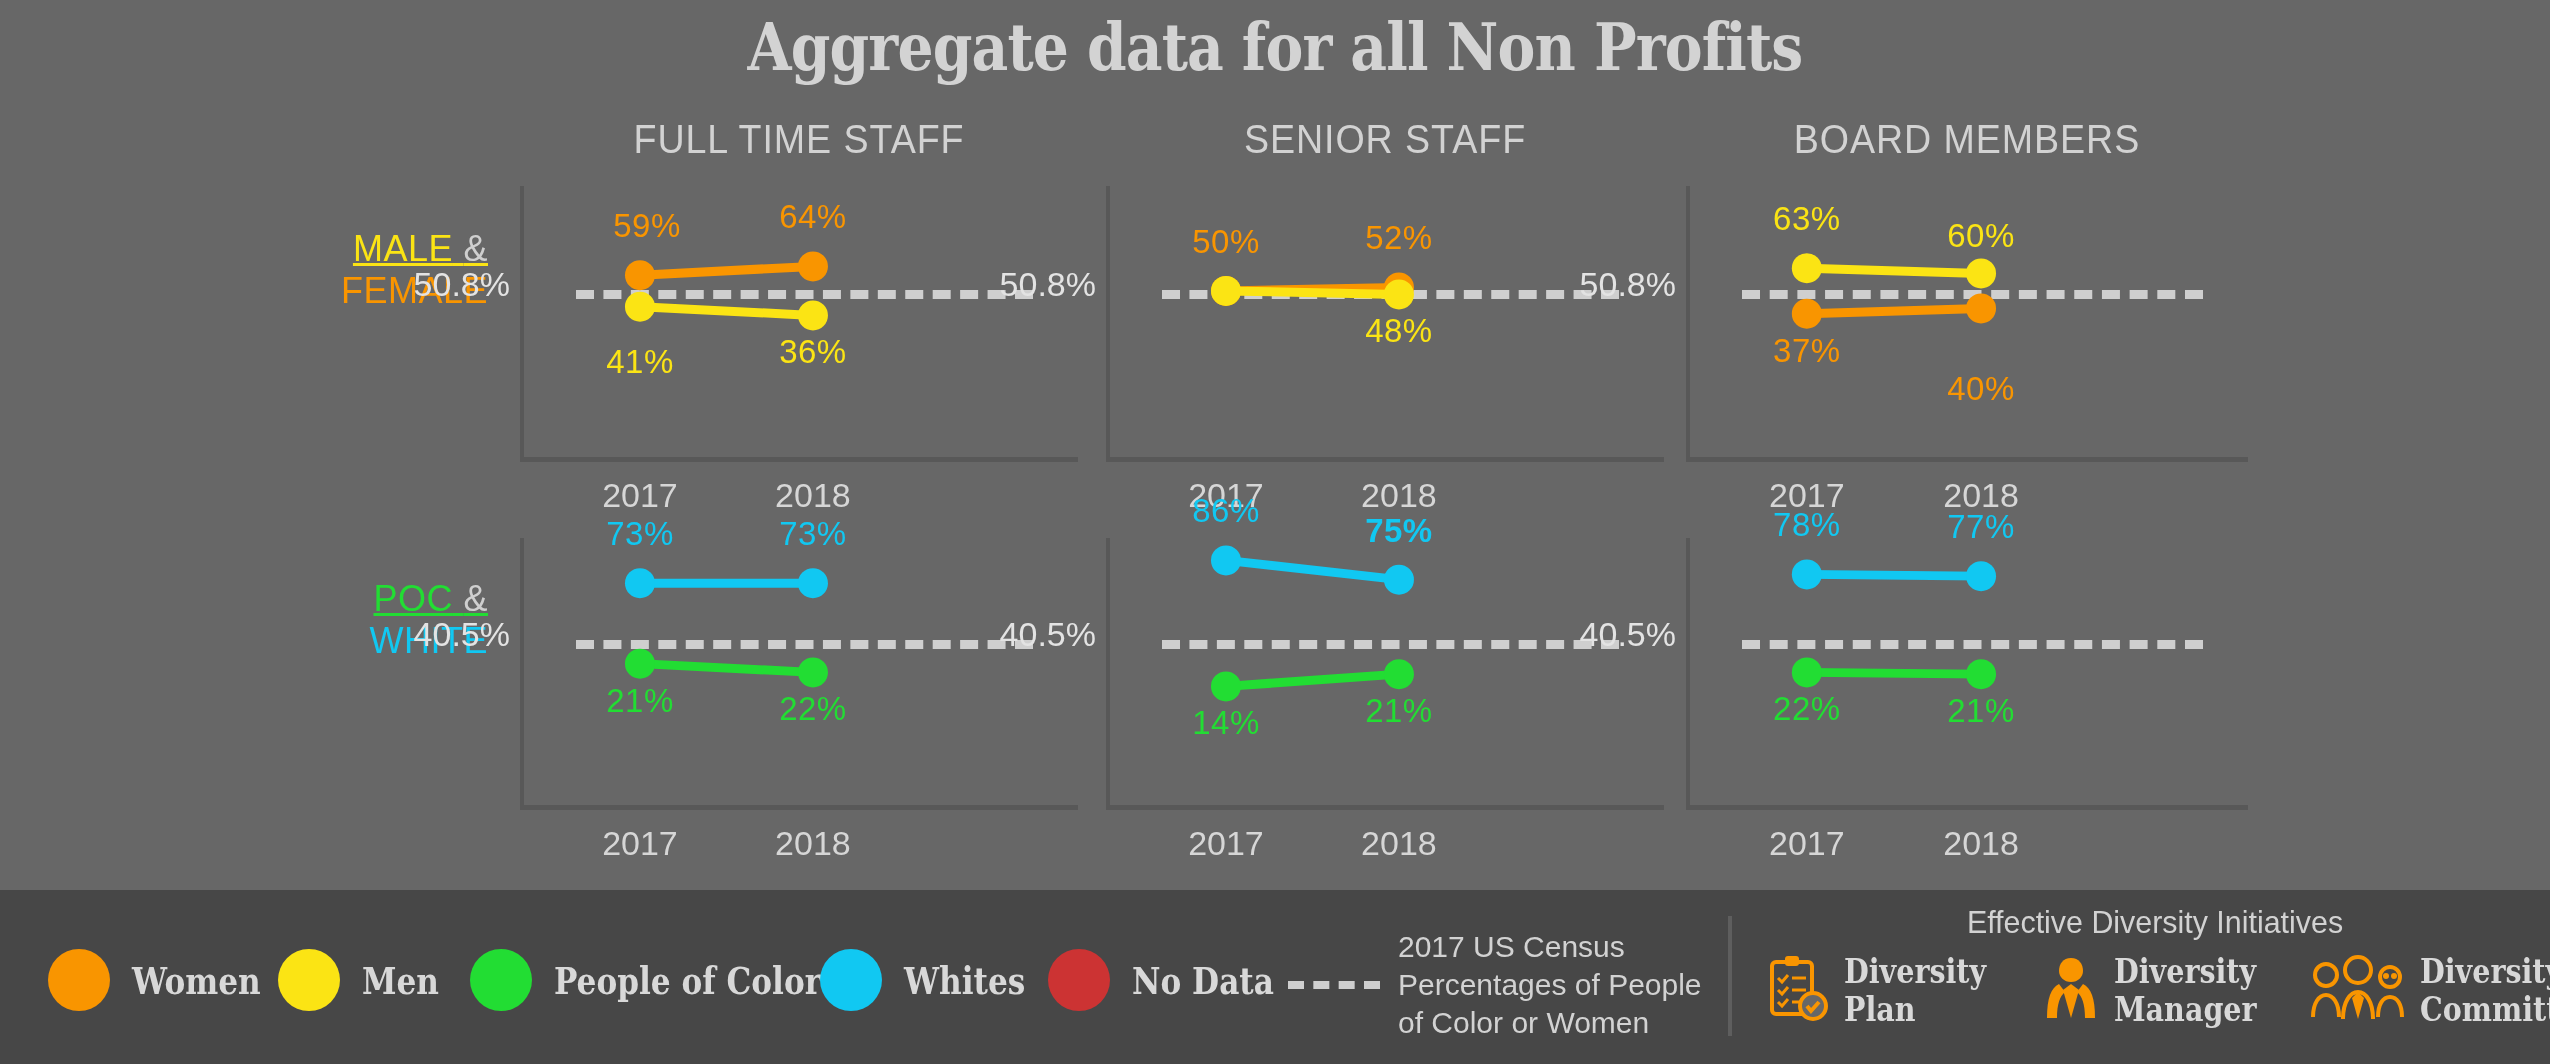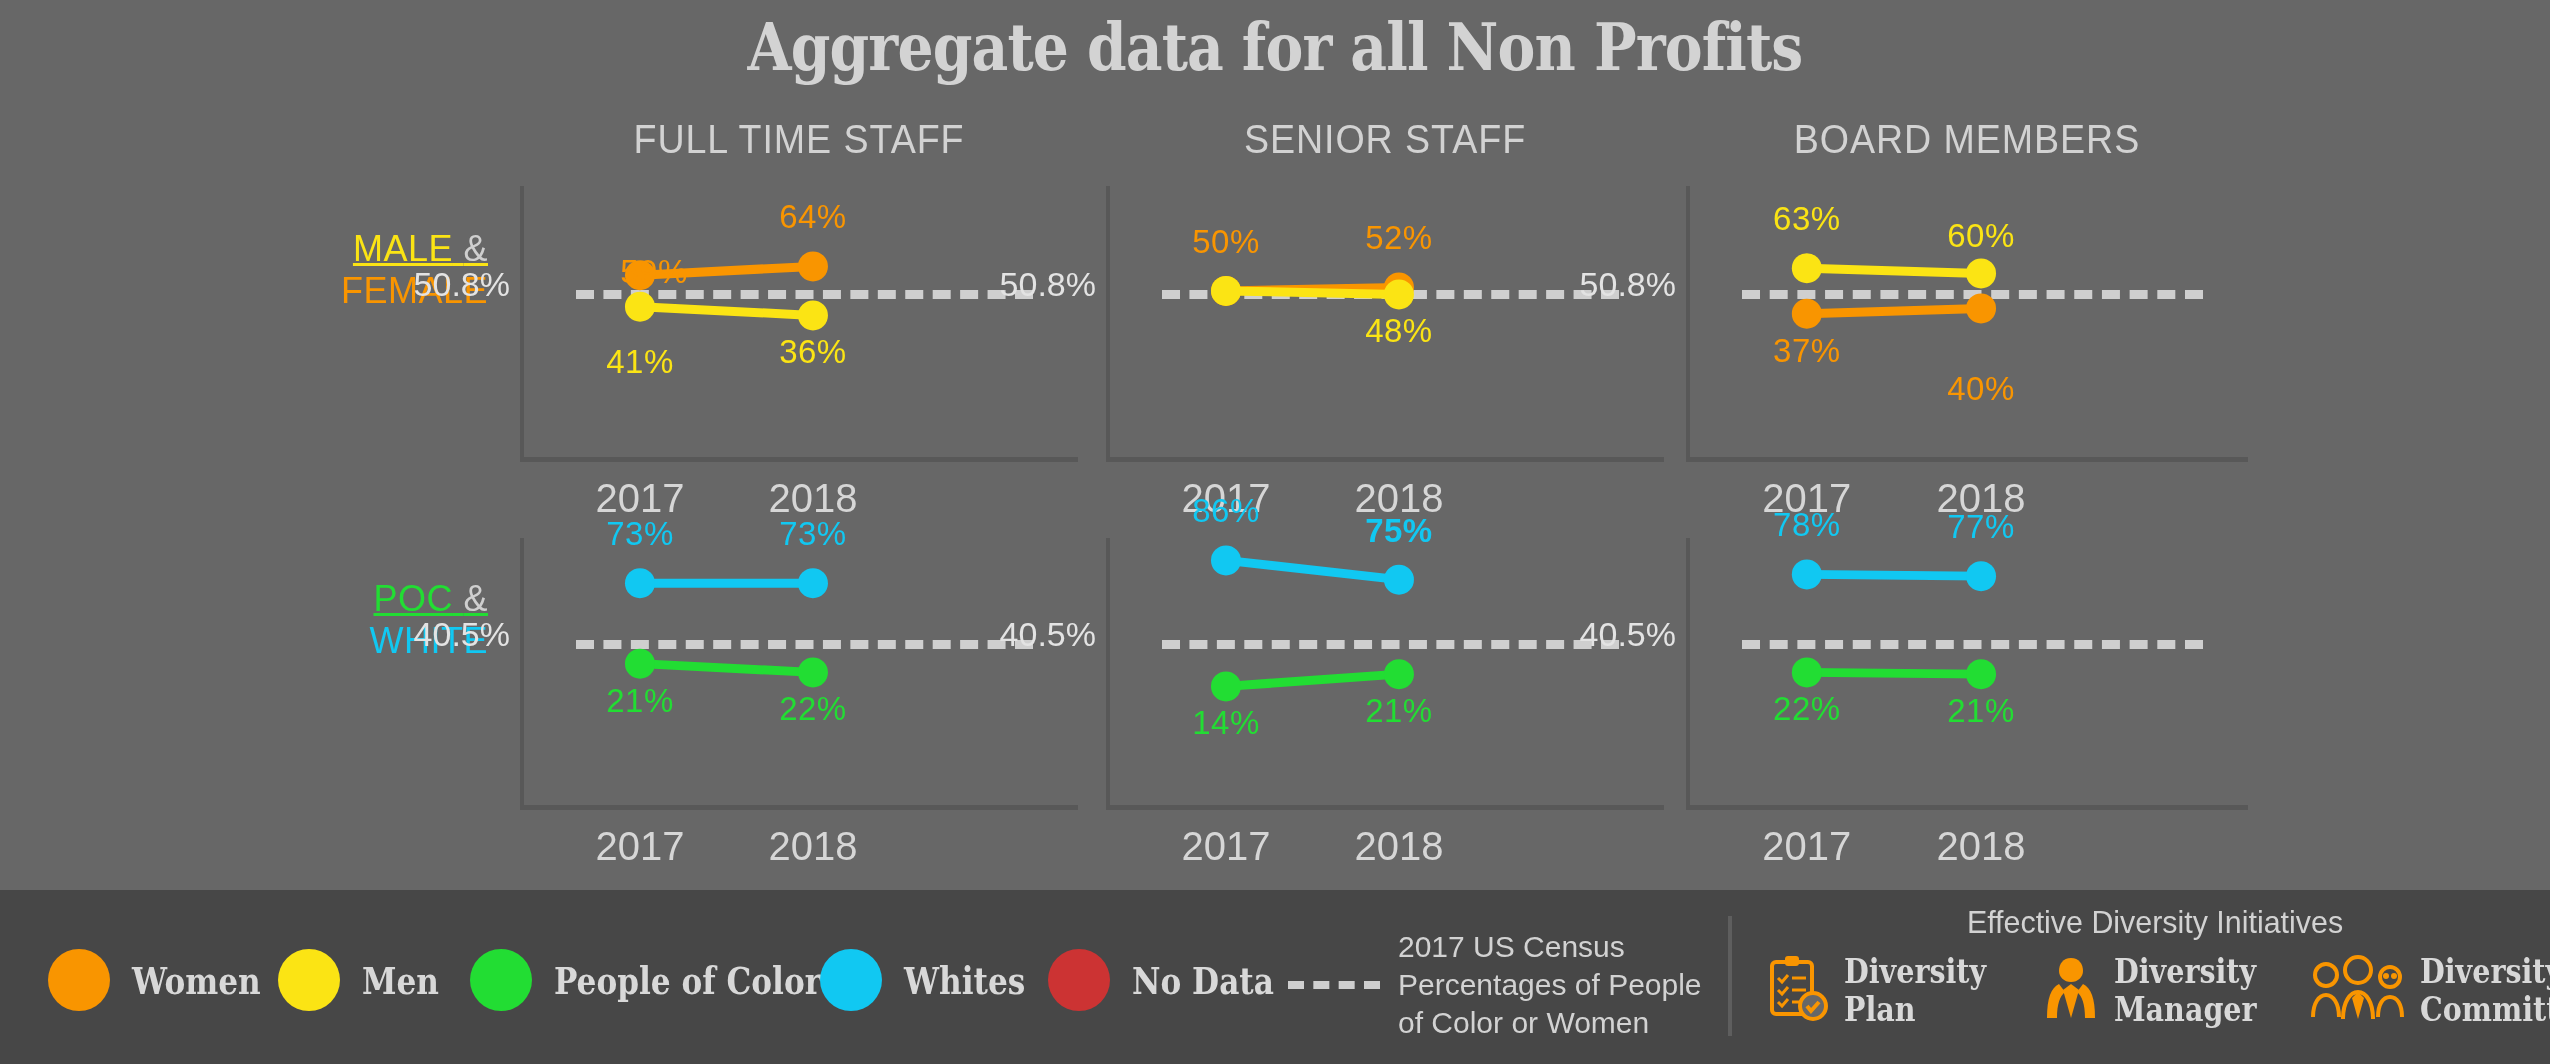--- a/index.html
+++ b/index.html
@@ -64,21 +64,21 @@
   .ref-label{
     position:absolute;
     font-size:34px;
     color:#e3e3e3;
     white-space:nowrap;
     transform:translateY(-50%);
     text-align:right;
   }
   .xtick{
     position:absolute;
-    font-size:40px;
+    font-size:34px;
     color:#d6d6d6;
     text-align:center;
     width:160px;
     transform:translateX(-50%);
   }
   svg.series{position:absolute;left:0;top:0;overflow:visible;}
   .pt-label{
     position:absolute;
     font-size:33px;
     white-space:nowrap;
@@ -164,21 +164,21 @@
       <div class="ref-line" style="top: 103.5px; left: 55.8px; width: 457.56px;"></div>
       <div class="ref-label" style="top: 97.5px; left: -150px; width: 140px;">50.8%</div>
       <svg class="series" width="558" height="276">
         <line x1="119.97" y1="89.14999999999999" x2="292.95" y2="80.39999999999999" stroke="#F99500" stroke-width="9" stroke-linecap="round"></line>
         <circle cx="119.97" cy="89.14999999999999" r="15" fill="#F99500"></circle>
         <circle cx="292.95" cy="80.39999999999999" r="15" fill="#F99500"></circle>
         <line x1="119.97" y1="120.64999999999999" x2="292.95" y2="129.4" stroke="#FBE414" stroke-width="9" stroke-linecap="round"></line>
         <circle cx="119.97" cy="120.64999999999999" r="15" fill="#FBE414"></circle>
         <circle cx="292.95" cy="129.4" r="15" fill="#FBE414"></circle>
       </svg>
-      <div class="pt-label" style="color: rgb(249, 149, 0); left: 134px; top: 21.15px; margin-top: 46px;">59%</div>
+      <div class="pt-label" style="color: rgb(249, 149, 0); left: 127px; top: 21.15px;">59%</div>
       <div class="pt-label" style="color: rgb(249, 149, 0); left: 292.95px; top: 12.4px;">64%</div>
       <div class="pt-label" style="color: rgb(251, 228, 20); left: 119.97px; top: 157px;">41%</div>
       <div class="pt-label" style="color: rgb(251, 228, 20); left: 292.95px; top: 147.4px;">36%</div>
       <div class="xtick" style="left: 119.97px; top: 290px;">2017</div>
       <div class="xtick" style="left: 292.95px; top: 290px;">2018</div>
     </div>
     <div class="panel" style="left: 1106px; top: 186px; width: 558px; height: 276px;">
       <div class="axis-y"></div>
       <div class="axis-x"></div>
       <div class="ref-line" style="top: 103.5px; left: 55.8px; width: 457.56px;"></div>

